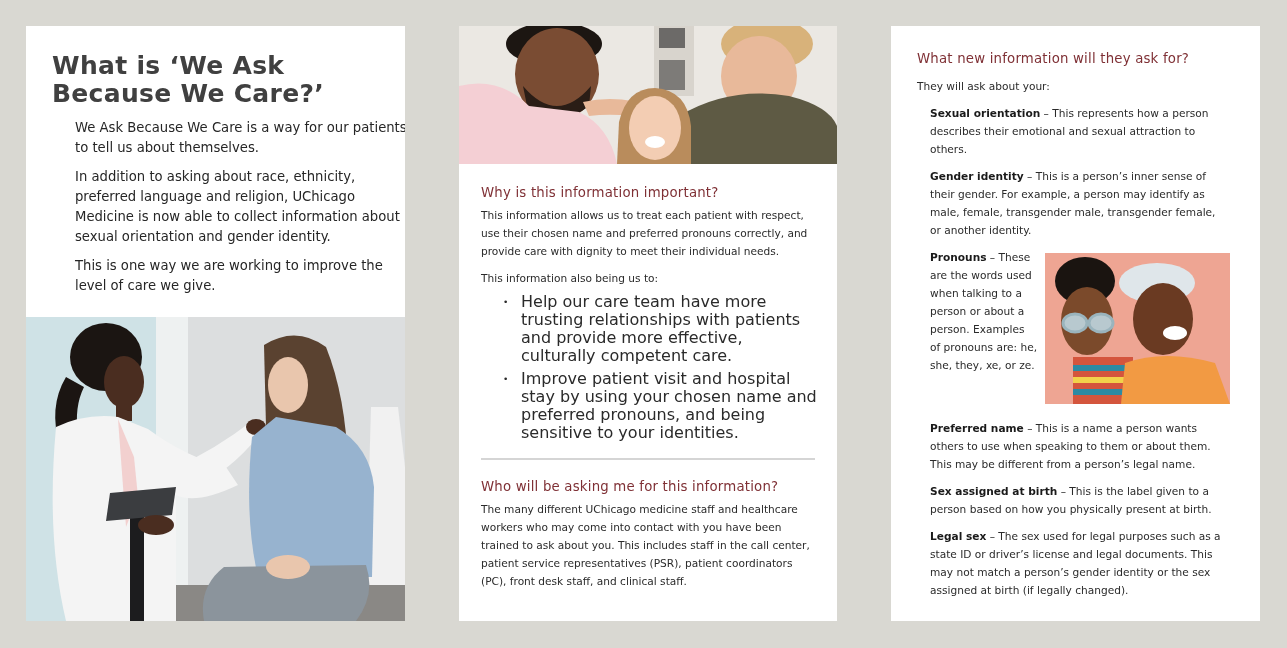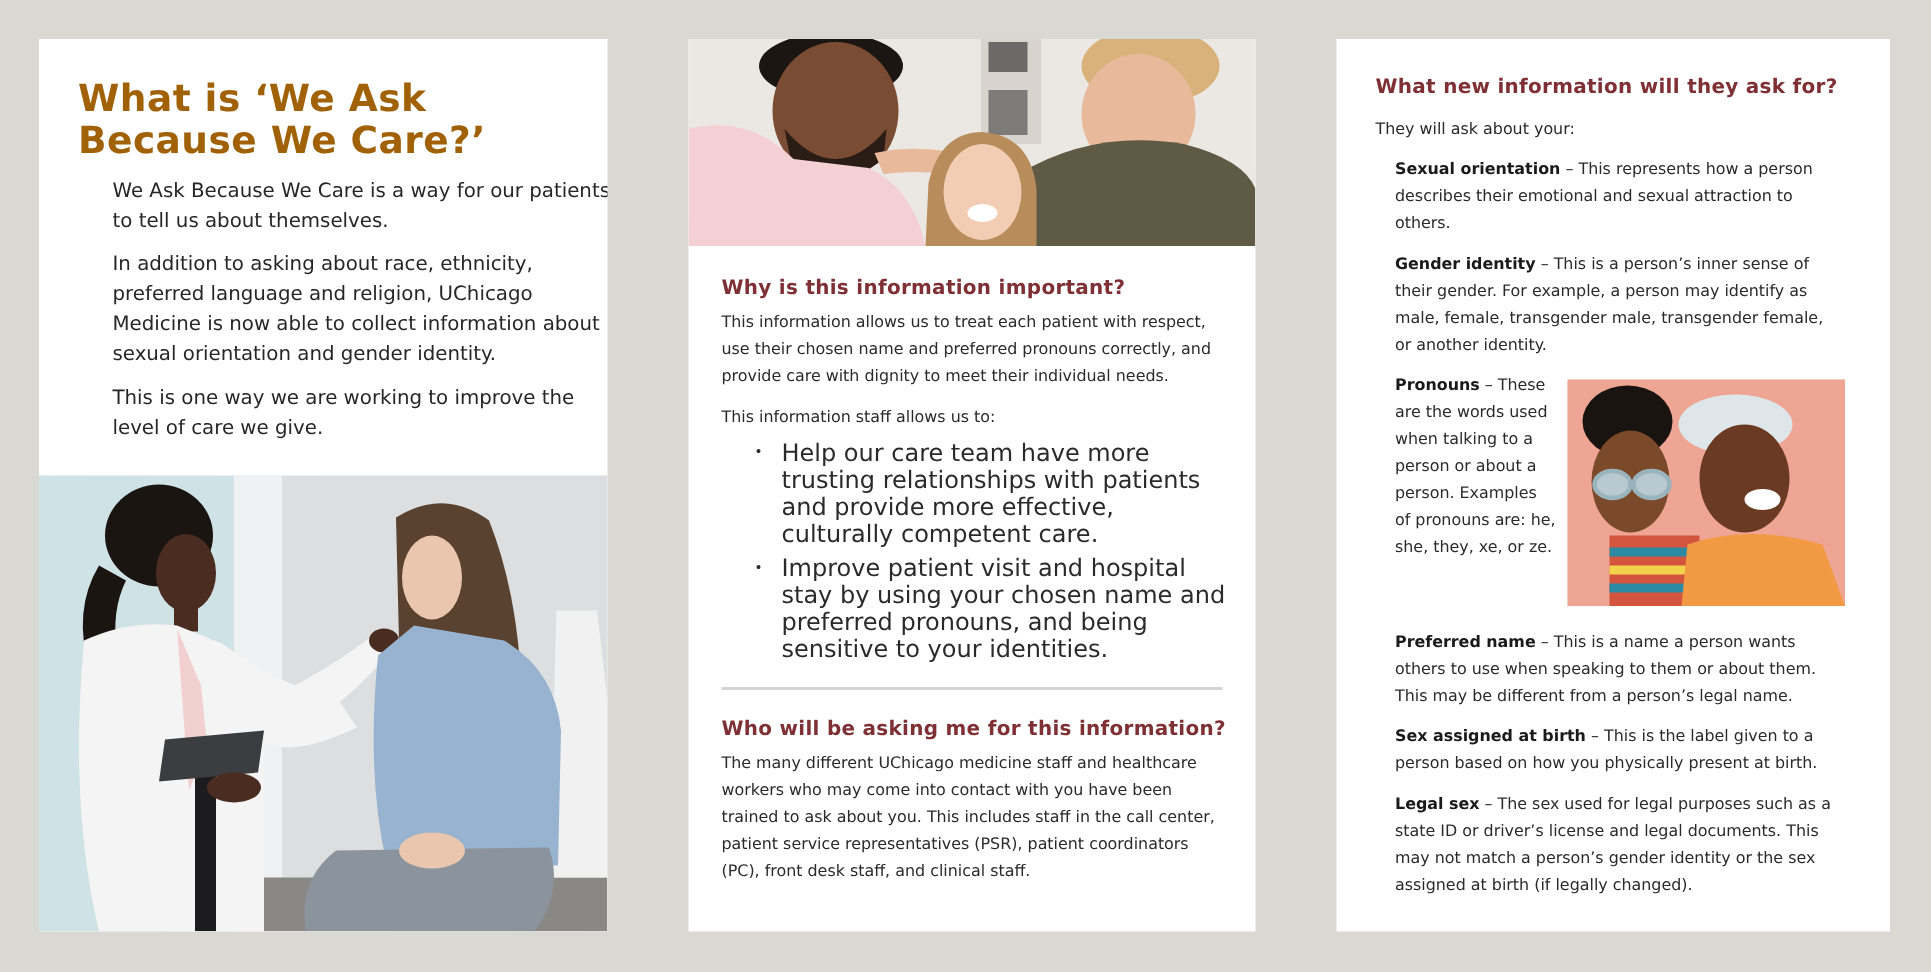--- a/index.html
+++ b/index.html
@@ -20,21 +20,21 @@
   #panel-right  { left: 891px; top: 26px; width: 369px; height: 595px; }
 
   
   .hero-title {
     position: absolute; left: 26px; top: 26px; width: 340px;
     font-family: "DejaVu Sans", sans-serif;
     font-weight: bold;
     font-size: 25px;
     line-height: 28px;
     letter-spacing: 0.3px;
-    color: #a16207;
+    color: #404040;
   }
   .left-body {
     position: absolute; left: 26px; top: 92px; width: 340px;
     font-size: 13.2px; line-height: 20px; color: #262626; margin-left: 23px;
   }
   .left-body p { margin-bottom: 9px; }
   .photo-doctor {
     position: absolute; left: 0; top: 291px; width: 379px; height: 304px;
     background: linear-gradient(90deg, #c9dde2 0%, #dfe8eb 28%, #e6e7e6 45%, #d9dbdc 100%);
     overflow: hidden;
@@ -43,21 +43,21 @@
   
   .photo-family {
     position: absolute; left: 0; top: 0; width: 378px; height: 138px;
     background: linear-gradient(180deg, #ece9e4 0%, #e3ddd5 100%);
     overflow: hidden;
   }
   .mid-content {
     position: absolute; left: 22px; top: 158px; width: 338px;
   }
   .section-h {
-    font-weight: bold; font-size: 13.3px; line-height: 18px;
+    font-weight: normal; font-size: 13.3px; line-height: 18px;
     color: #7f3035; letter-spacing: 0.2px;
   }
   .small-body {
     font-size: 10.6px; line-height: 18px; color: #2a2a2a;
   }
   .small-body p { margin-bottom: 9px; }
   .bullets { list-style: none; padding-left: 22px; margin-top: -3px; }
   .bullets li {
     position: relative; padding-left: 18px; margin-bottom: 5px;
     font-size: 16px; line-height: 18px;
@@ -164,21 +164,21 @@
       <path d="M160 96 Q168 62 196 62 Q228 64 232 100 L232 138 L158 138 Z" fill="#b98c5c"></path>
       <ellipse cx="196" cy="102" rx="26" ry="32" fill="#f3cdb3"></ellipse>
       <ellipse cx="196" cy="116" rx="10" ry="6" fill="#ffffff"></ellipse>
     </svg>
   </div>
 
   <div class="mid-content">
     <h2 class="section-h">Why is this information important?</h2>
     <div class="small-body" style="margin-top:4px;">
       <p>This information allows us to treat each patient with respect, use their chosen name and preferred pronouns correctly, and provide care with dignity to meet their individual needs.</p>
-      <p>This information staff allows us to:</p>
+      <p>This information also being us to:</p>
     </div>
     <ul class="bullets">
       <li>Help our care team have more trusting relationships with patients and provide more effective, culturally competent care.</li>
       <li>Improve patient visit and hospital stay by using your chosen name and preferred pronouns, and being sensitive to your identities.</li>
     </ul>
     <div class="divider"></div>
     <h2 class="section-h">Who will be asking me for this information?</h2>
     <div class="small-body" style="margin-top:4px;">
       <p>The many different UChicago medicine staff and healthcare workers who may come into contact with you have been trained to ask about you. This includes staff in the call center, patient service representatives (PSR), patient coordinators (PC), front desk staff, and clinical staff.</p>
     </div>

